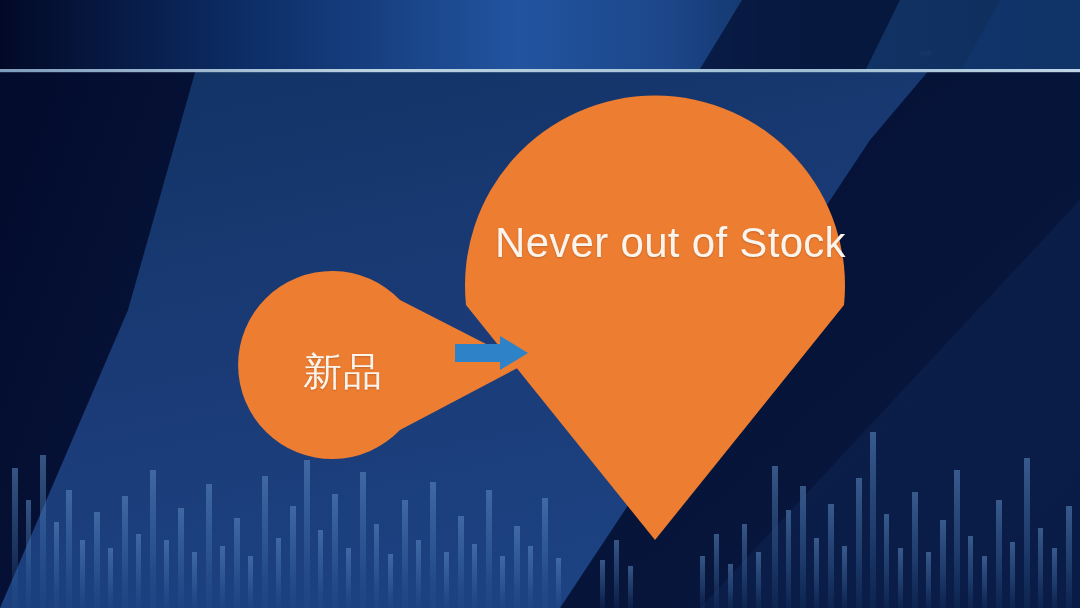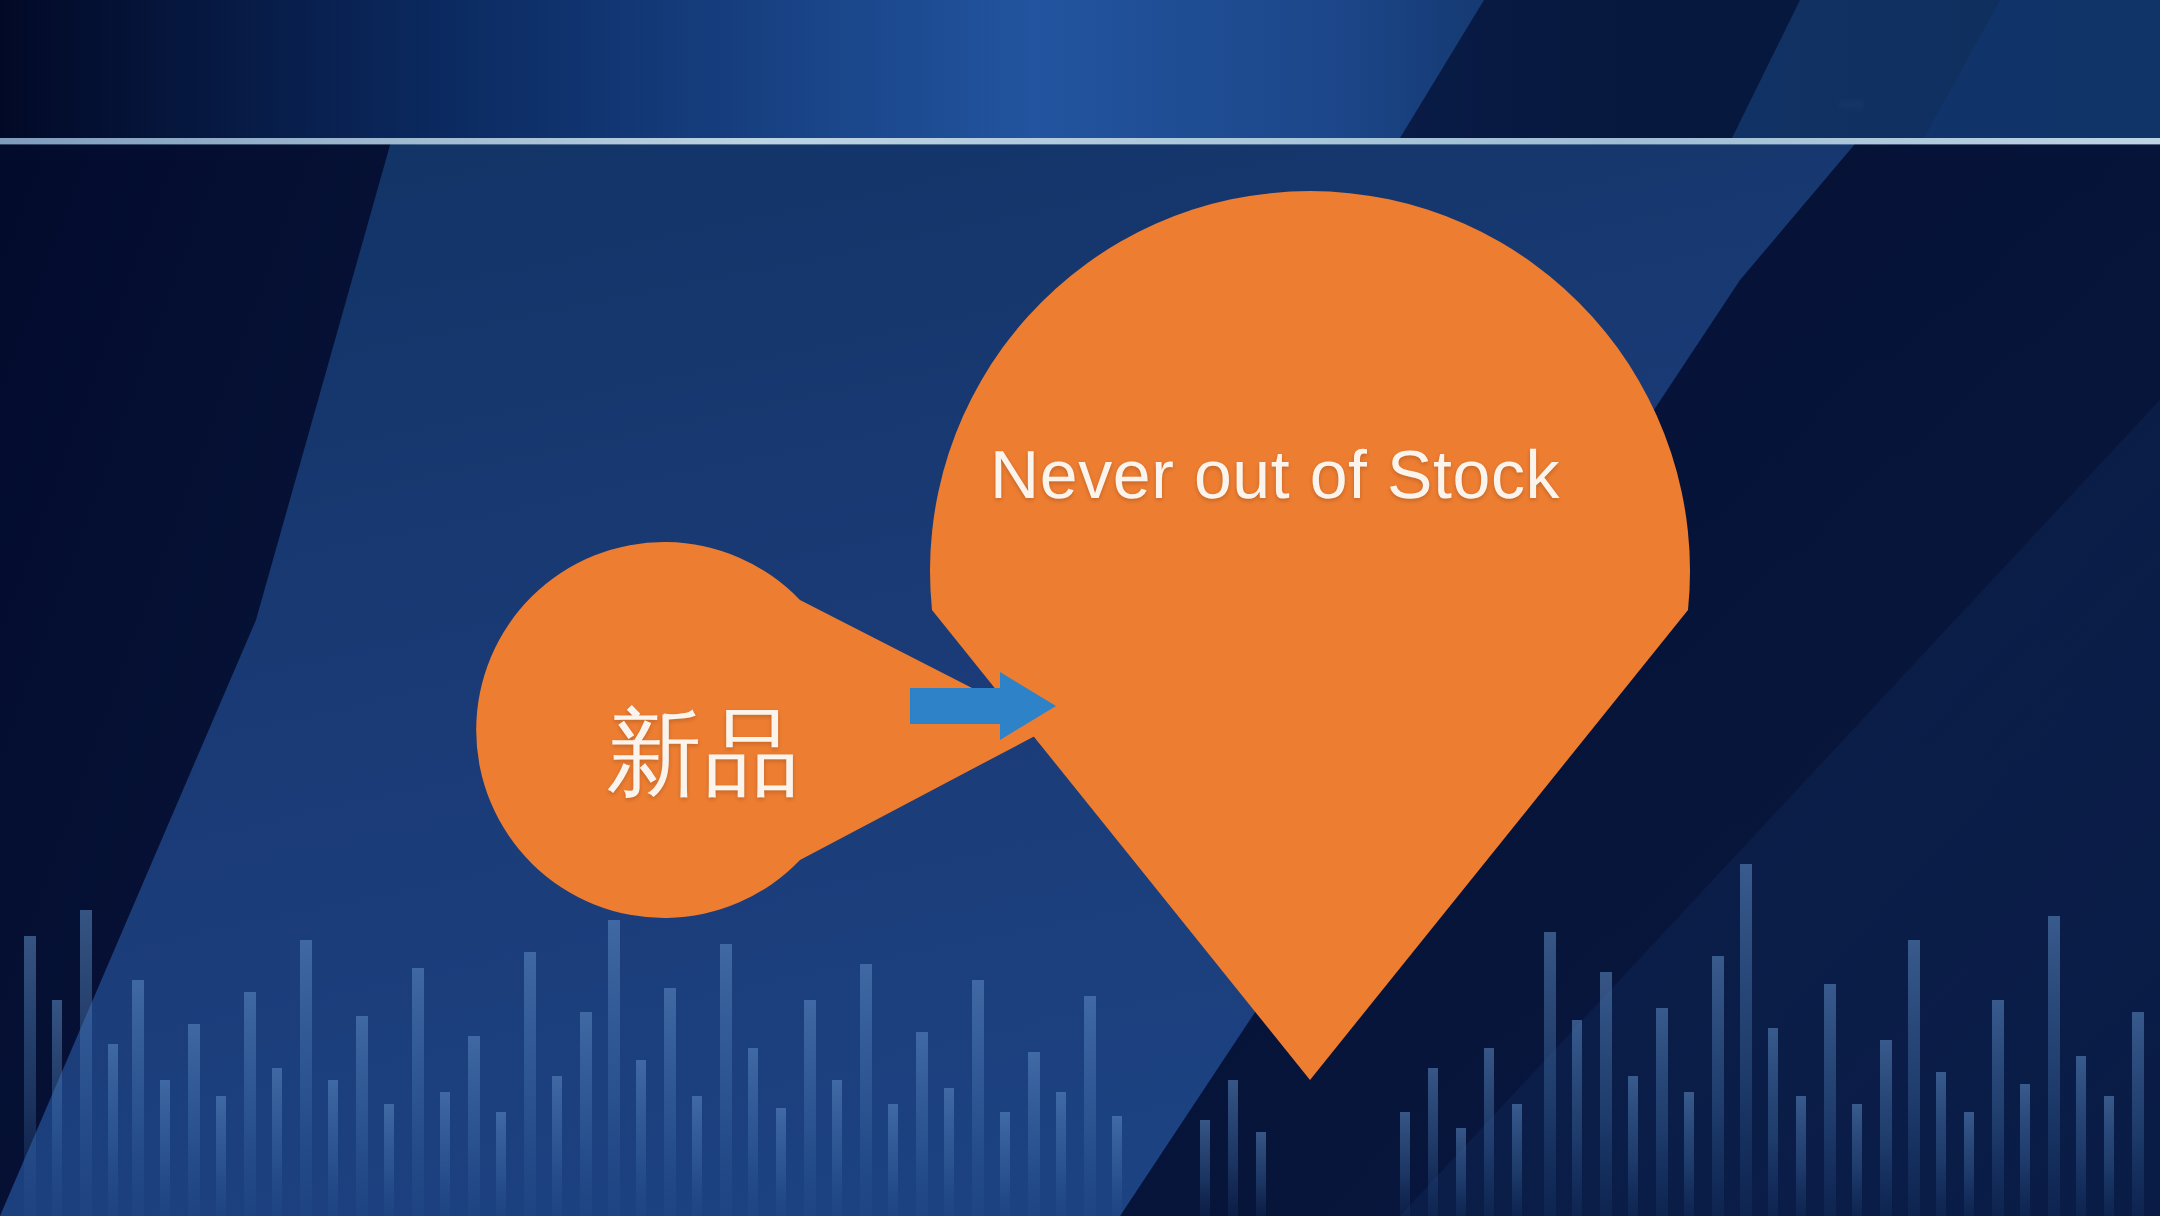--- a/index.html
+++ b/index.html
@@ -22,28 +22,28 @@
   .shape-label {
     position: absolute;
     color: #FBF4EC;
     white-space: nowrap;
     text-shadow: 0 1px 2px rgba(0,0,0,0.18);
     user-select: none;
   }
   #label-main {
     left: 495px;
     top: 219px;
-    font-size: 34px;
+    font-size: 42px;
     font-weight: 400;
     letter-spacing: 0.3px;
   }
   #label-small {
     left: 303px;
     top: 345px;
-    font-size: 48px;
+    font-size: 39px;
     font-weight: 400;
     letter-spacing: 1px;
     font-family: Liberation Serif, serif;
   }
   #watermark {
     position: absolute;
     left: 920px;
     top: 44px;
     font-size: 11px;
     color: #8fa6c8;

